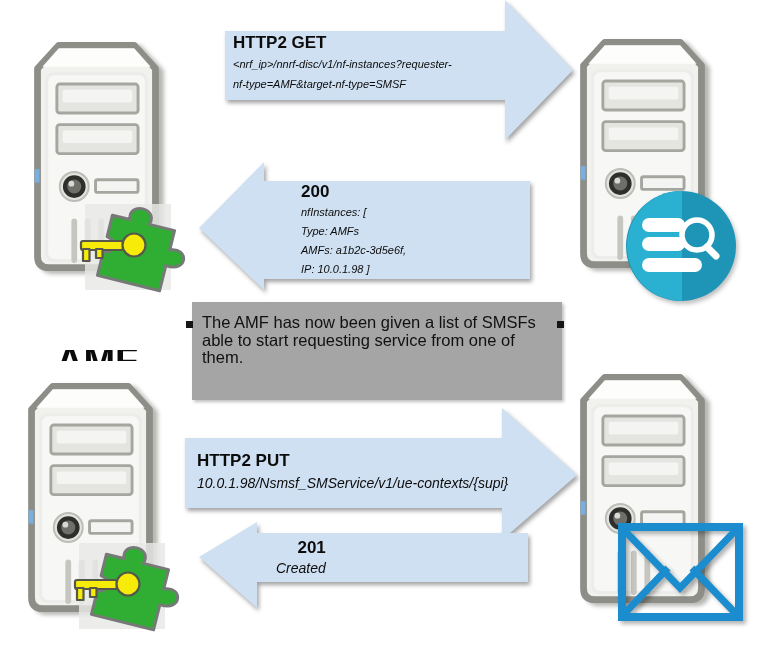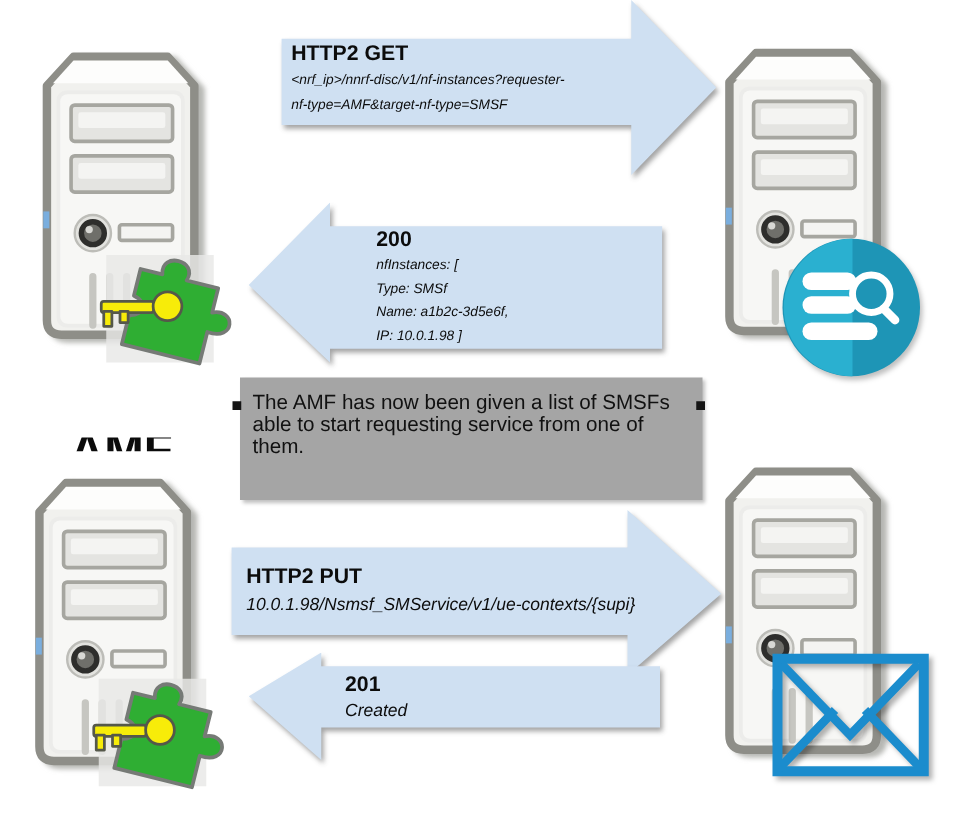--- a/index.html
+++ b/index.html
@@ -69,22 +69,22 @@
         <div class="msg-line">nf-type=AMF&amp;target-nf-type=SMSF</div>
       </div>
     </div>
   </div>
 
   <div class="arrow-wrap" style="left:197px;top:160px;">
     <div class="arrow arrow-200">
       <div class="msg m-200">
         <div class="msg-title">200</div>
         <div class="msg-line">nfInstances: [</div>
-        <div class="msg-line">Type: SMSf</div>
-        <div class="msg-line">Name: a1b2c-3d5e6f,</div>
+        <div class="msg-line">Type: AMFs</div>
+        <div class="msg-line">AMFs: a1b2c-3d5e6f,</div>
         <div class="msg-line">IP: 10.0.1.98 ]</div>
       </div>
     </div>
   </div>
 
   <div class="note">
     <div class="note-line">The AMF has now been given a list of SMSFs</div>
     <div class="note-line">able to start requesting service from one of</div>
     <div class="note-line">them.</div>
   </div>
@@ -93,21 +93,21 @@
 
   <div class="arrow-wrap" style="left:185px;top:405px;">
     <div class="arrow arrow-put">
       <div class="msg m-put">
         <div class="msg-title">HTTP2 PUT</div>
         <div class="msg-line">10.0.1.98/Nsmsf_SMService/v1/ue-contexts/{supi}</div>
       </div>
     </div>
   </div>
 
-  <div class="arrow-wrap" style="left:198px;top:520px;">
+  <div class="arrow-wrap" style="left:198px;top:520px;text-align:right;">
     <div class="arrow arrow-201">
       <div class="msg m-201">
         <div class="msg-title">201</div>
         <div class="msg-line">Created</div>
       </div>
     </div>
   </div>
 
   <svg class="server s1" width="145" height="245" viewBox="0 0 150 250">
     <path d="M36,8 H114 L136,32 V226 q0,12 -12,12 H26 q-12,0 -12,-12 V32 Z" fill="#f1f1ee" stroke="#8e8e88" stroke-width="7" stroke-linejoin="round"></path>

